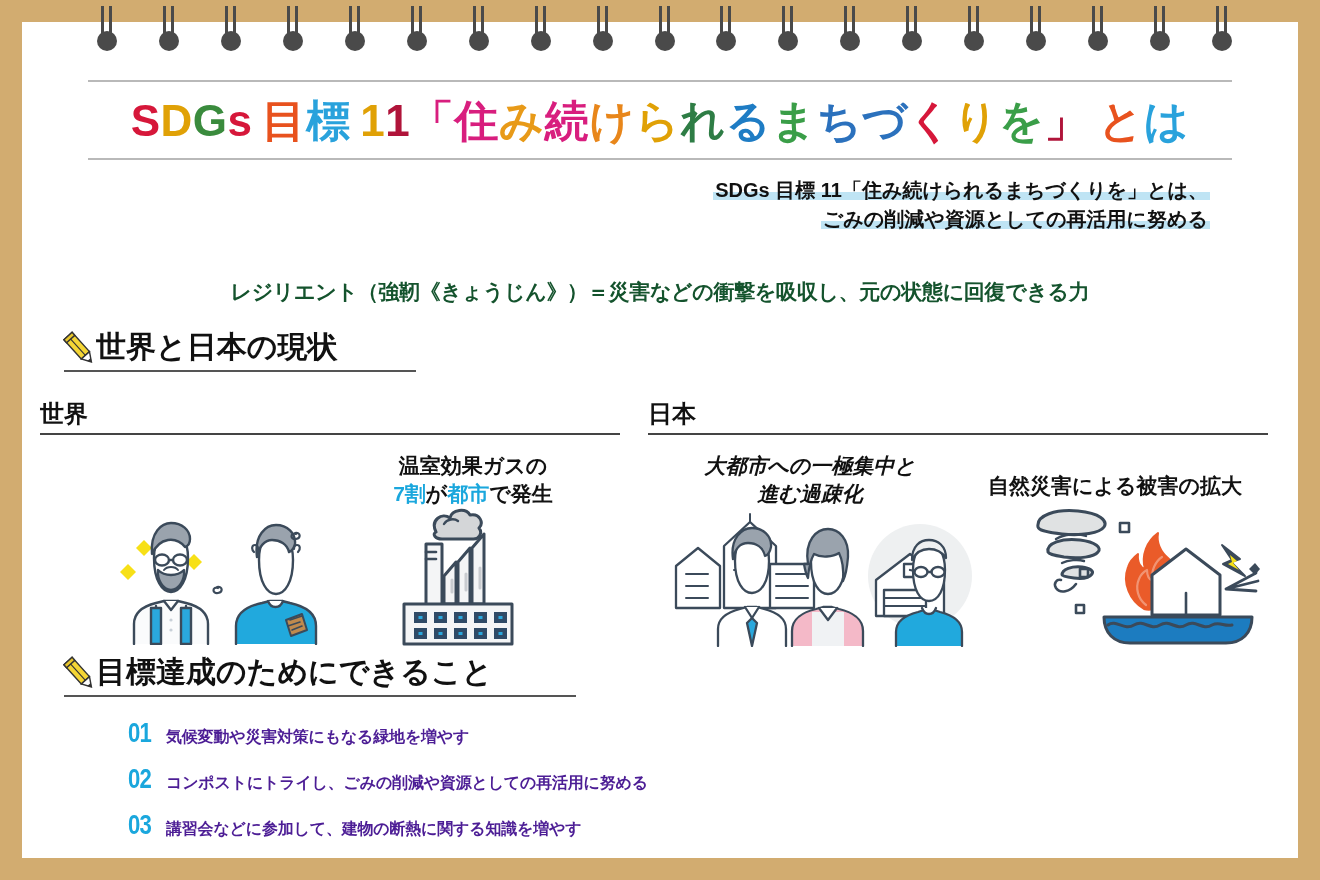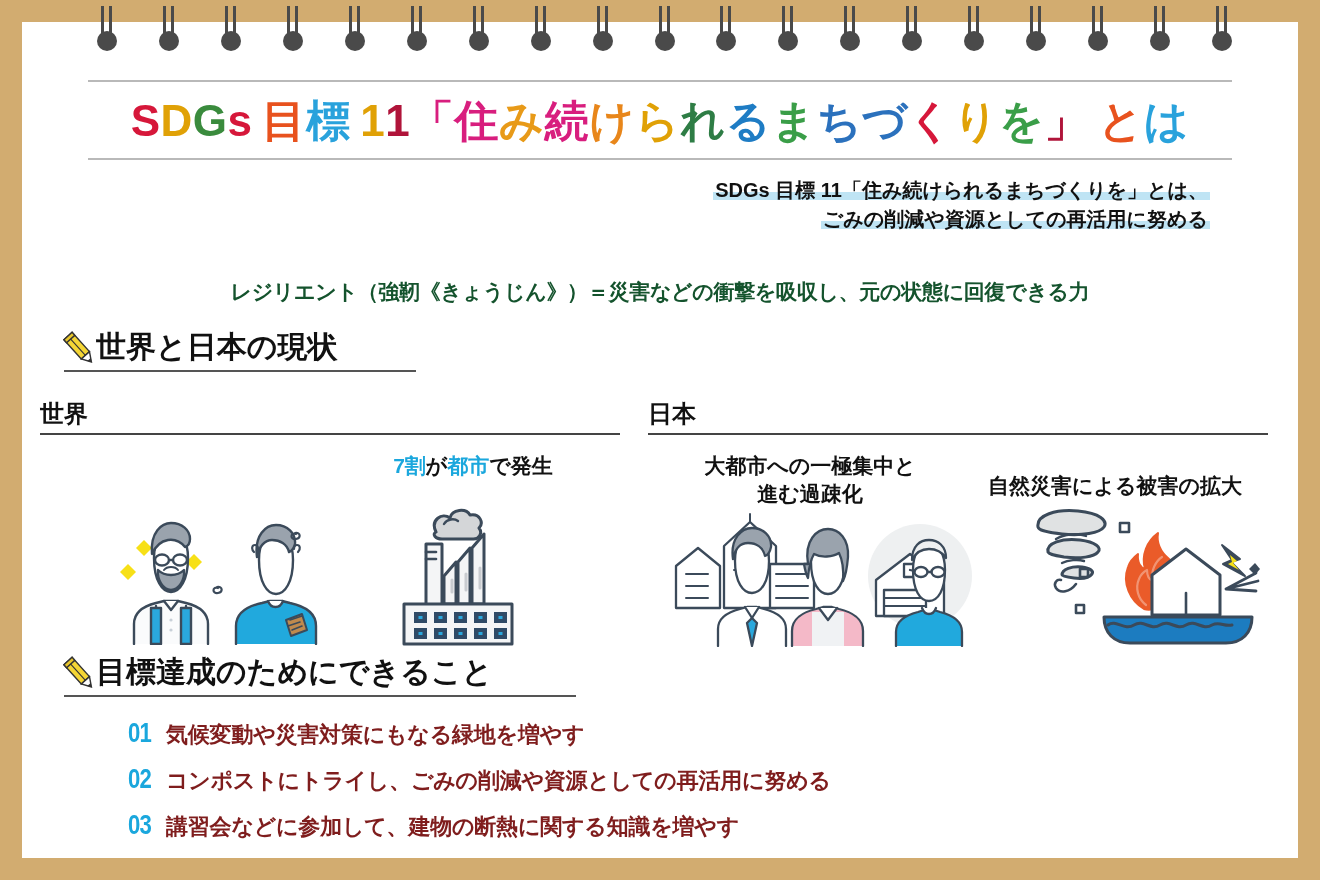--- a/index.html
+++ b/index.html
@@ -177,21 +177,21 @@
     text-align: center;
     font-size: 21px;
     font-weight: 700;
     color: #111;
     line-height: 1.35;
   }
   .item-cap .cy { color: #1aa7dd; }
 
   #cap-w1 { left: 62px;  top: 452px; width: 270px; }
   #cap-w2 { left: 348px; top: 452px; width: 250px; }
-  #cap-j1 { left: 660px; top: 452px; width: 300px; }
+  #cap-j1 { left: 660px; top: 452px; width: 300px; font-style: italic; }
   #cap-j2 { left: 962px; top: 472px; width: 306px; font-family: Liberation Serif, serif; }
 
   .ill {
     position: absolute;
   }
   #ill-w1 { left: 118px; top: 510px; width: 240px; height: 135px; }
   #ill-w2 { left: 390px; top: 508px; width: 150px; height: 138px; }
   #ill-j1 { left: 672px; top: 512px; width: 300px; height: 135px; }
   #ill-j2 { left: 1000px; top: 505px; width: 262px; height: 142px; }
 
@@ -213,23 +213,23 @@
     font-weight: 700;
     color: #1aa7dd;
     font-family: "Liberation Sans Narrow", "Liberation Sans", sans-serif;
     transform: scaleX(0.82);
     transform-origin: left center;
     width: 38px;
     flex: 0 0 auto;
     letter-spacing: -1px;
   }
   .action-text {
-    font-size: 22px;
-    font-weight: 700;
-    color: #7f1d1d;
+    font-size: 16px;
+    font-weight: 700;
+    color: #4c1d95;
     letter-spacing: -0.2px;
   }
 </style>
 </head>
 <body>
 
 <div id="page">
 
   <div id="paper"></div>
 
@@ -387,20 +387,21 @@
 
   <div class="col-head" id="world-head">世界</div>
   <div class="col-rule" id="world-rule"></div>
   <div class="col-head" id="japan-head">日本</div>
   <div class="col-rule" id="japan-rule"></div>
 
   <div class="item-cap" id="cap-w1">
   </div>
 
   <div class="item-cap" id="cap-w2">
+    <div>温室効果ガスの</div>
     <div><span class="cy">7割</span><span>が</span><span class="cy">都市</span><span>で発生</span></div>
   </div>
 
   <div class="item-cap" id="cap-j1">
     <div>大都市への一極集中と</div>
     <div>進む過疎化</div>
   </div>
 
   <div class="item-cap" id="cap-j2">
     <div>自然災害による被害の拡大</div>

